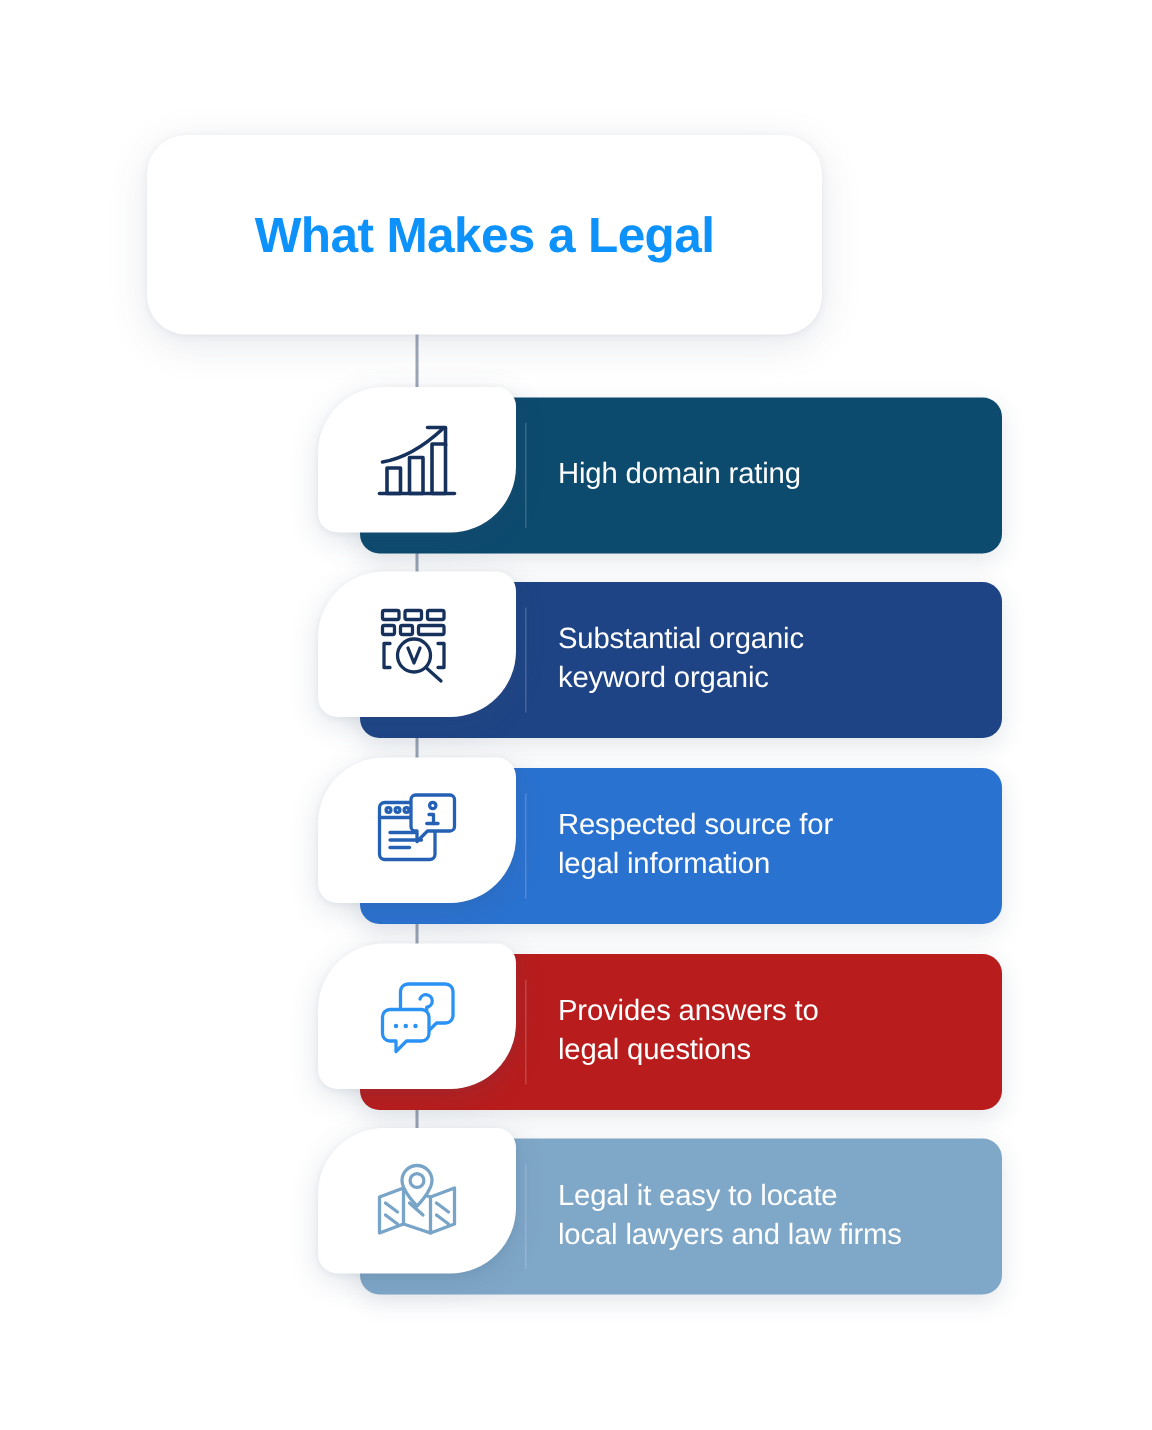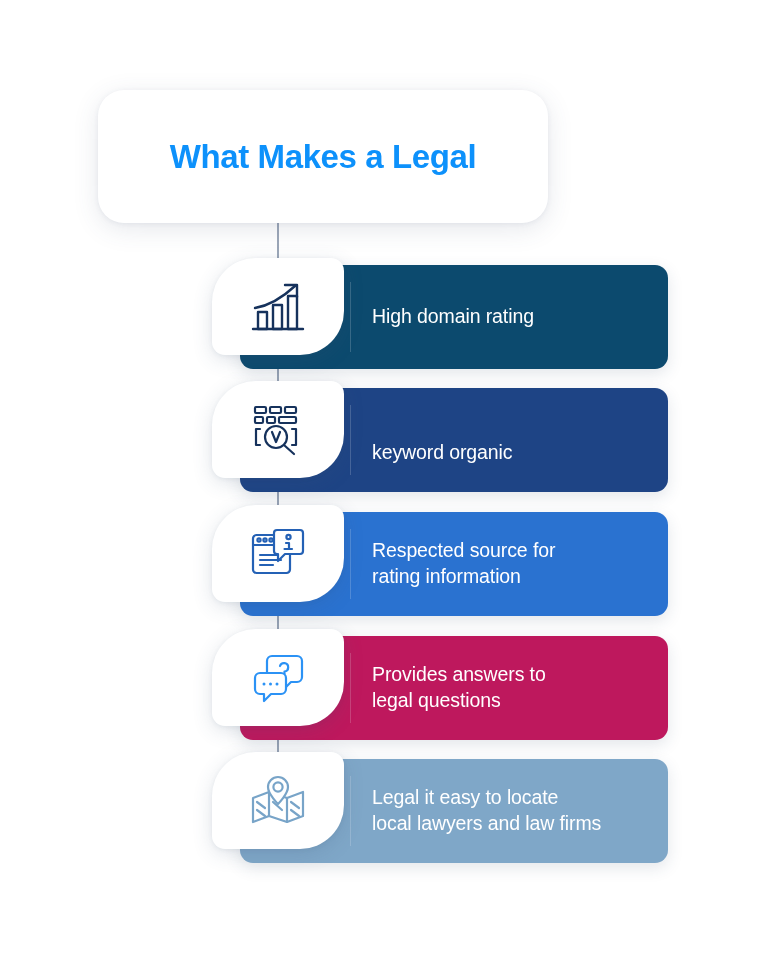--- a/index.html
+++ b/index.html
@@ -149,21 +149,21 @@
           <path d="M38 7 H50 V19"></path>
         </svg>
       </span>
     </div>
   </div>
 
   <div class="row" id="row-1" style="top:388px;">
     <div class="bar" id="bar-1" style="background: rgb(30, 68, 133);">
       <div class="bar-divider"></div>
       <div class="bar-label">
-        <br>
+        <span>Substantial organic</span><br>
         <span>keyword organic</span>
       </div>
     </div>
     <div class="icon-card">
       <span>
         <svg width="62" height="58" viewBox="0 0 62 58" fill="none" stroke="#16325C" stroke-width="2.2" stroke-linecap="round" stroke-linejoin="round">
           <rect x="8" y="6" width="11" height="6" rx="1.2"></rect>
           <rect x="23" y="6" width="11" height="6" rx="1.2"></rect>
           <rect x="38" y="6" width="11" height="6" rx="1.2"></rect>
           <rect x="8" y="16" width="8" height="6" rx="1.2"></rect>
@@ -177,21 +177,21 @@
         </svg>
       </span>
     </div>
   </div>
 
   <div class="row" id="row-2" style="top:512px;">
     <div class="bar" id="bar-2" style="background: rgb(42, 114, 208);">
       <div class="bar-divider"></div>
       <div class="bar-label">
         <span>Respected source for</span><br>
-        <span>rating information</span>
+        <span>legal information</span>
       </div>
     </div>
     <div class="icon-card">
       <span>
         <svg width="62" height="58" viewBox="0 0 62 58" fill="none" stroke="#2461B5" stroke-width="2.2" stroke-linecap="round" stroke-linejoin="round">
           <rect x="6" y="10" width="37" height="38" rx="3.5"></rect>
           <path d="M6 20 H43"></path>
           <circle cx="12" cy="15" r="1.6"></circle>
           <circle cx="18" cy="15" r="1.6"></circle>
           <circle cx="24" cy="15" r="1.6"></circle>
@@ -201,21 +201,21 @@
           <path d="M30 5 H53 A3 3 0 0 1 56 8 V26 A3 3 0 0 1 53 29 H38 L31 36 V29 H30 A3 3 0 0 1 27 26 V8 A3 3 0 0 1 30 5 Z" fill="#ffffff"></path>
           <circle cx="41.5" cy="12" r="2.1"></circle>
           <path d="M39 18 H42 V24"></path>
           <path d="M37.5 24 H45"></path>
         </svg>
       </span>
     </div>
   </div>
 
   <div class="row" id="row-3" style="top:636px;">
-    <div class="bar" id="bar-3" style="background: #be185d;">
+    <div class="bar" id="bar-3" style="background: #b91c1c;">
       <div class="bar-divider"></div>
       <div class="bar-label">
         <span>Provides answers to</span><br>
         <span>legal questions</span>
       </div>
     </div>
     <div class="icon-card">
       <span>
         <svg width="62" height="58" viewBox="0 0 62 58" fill="none" stroke="#2B92F5" stroke-width="2.2" stroke-linecap="round" stroke-linejoin="round">
           <path d="M25 7 H50 A5 5 0 0 1 55 12 V28 A5 5 0 0 1 50 33 H44 L38 39 V33 H25 A5 5 0 0 1 20 28 V12 A5 5 0 0 1 25 7 Z" fill="#ffffff"></path>

